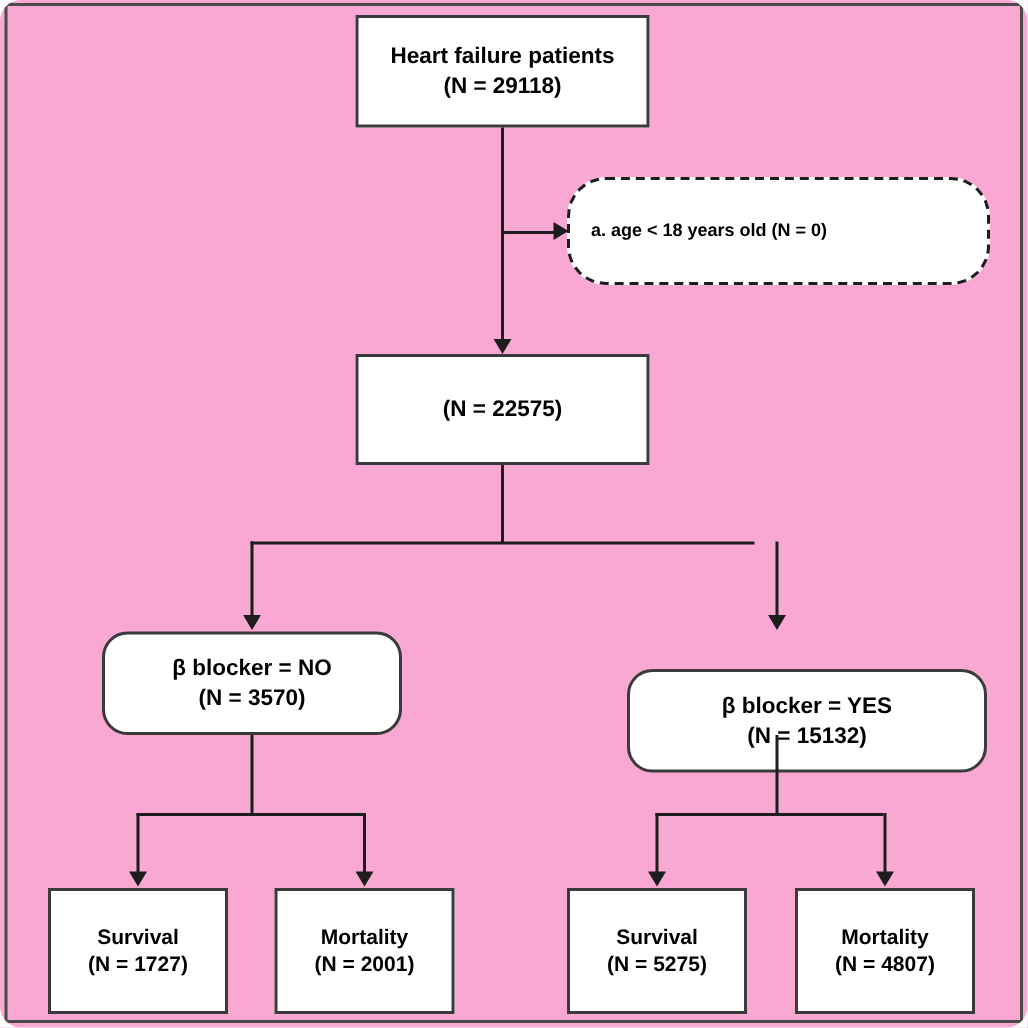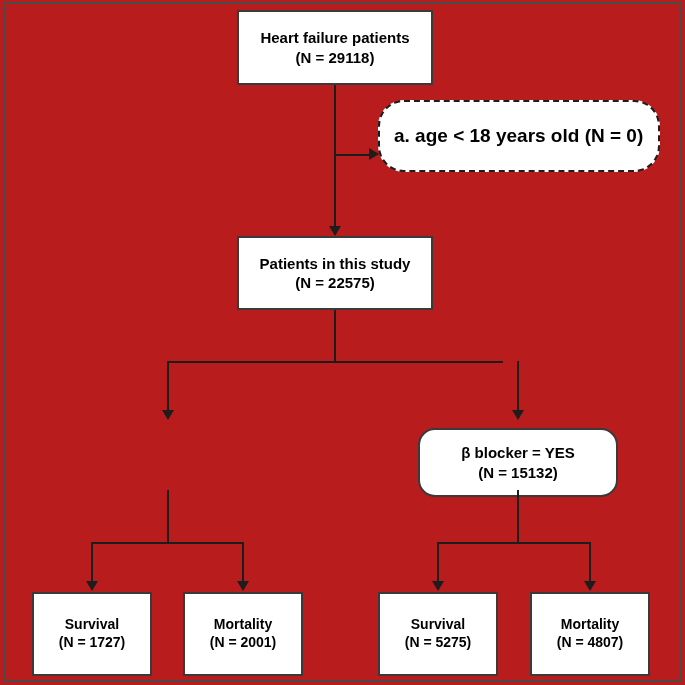--- a/index.html
+++ b/index.html
@@ -4,24 +4,25 @@
 <style>
   html, body {
     margin: 0;
     padding: 0;
     background: #ffffff;
   }
   #canvas {
     position: relative;
     width: 685px;
     height: 685px;
-    background: #b91c1c;
+    background: #f9a8d4;
     font-family: "Liberation Sans", sans-serif;
     overflow: hidden;
     box-sizing: border-box;
+    border-radius: 14px;
   }
   
   #frame {
     position: absolute;
     left: 3px;
     top: 2px;
     width: 679px;
     height: 680px;
     border: 2px solid #4a4a4a;
     box-sizing: border-box;
@@ -47,24 +48,24 @@
   .node-round { border-radius: 17px; }
   .node-dashed {
     border: 2px dashed #1d1d1d;
     border-radius: 26px;
     align-items: flex-start;
     text-align: left;
     padding-left: 14px;
   }
 
   #box-top      { left: 237px; top: 10px;  width: 196px; height: 75px;  font-size: 15px; }
-  #box-excl     { left: 378px; top: 100px; width: 282px; height: 72px;  font-size: 19px; }
+  #box-excl     { left: 378px; top: 118px; width: 282px; height: 72px;  font-size: 12px; }
   #box-study    { left: 237px; top: 236px; width: 196px; height: 74px;  font-size: 15px; }
   #box-bb-no    { left: 68px;  top: 421px; width: 200px; height: 69px;  font-size: 15px; }
-  #box-bb-yes   { left: 418px; top: 428px; width: 200px; height: 69px;  font-size: 15px; }
+  #box-bb-yes   { left: 418px; top: 446px; width: 240px; height: 69px;  font-size: 15px; }
   #box-out-0    { left: 32px;  top: 592px; width: 120px; height: 84px;  font-size: 14px; }
   #box-out-1    { left: 183px; top: 592px; width: 120px; height: 84px;  font-size: 14px; }
   #box-out-2    { left: 378px; top: 592px; width: 120px; height: 84px;  font-size: 14px; }
   #box-out-3    { left: 530px; top: 592px; width: 120px; height: 84px;  font-size: 14px; }
 
   
   .vline {
     position: absolute;
     width: 0;
     border-left: 2px solid #1d1d1d;
@@ -99,24 +100,27 @@
   <div class="node node-rect" id="box-top">
     <span class="line">Heart failure patients</span>
     <span class="line">(N = 29118)</span>
   </div>
 
   <div class="node node-dashed" id="box-excl">
     <span class="line">a. age &lt; 18 years old (N = 0)</span>
   </div>
 
   <div class="node node-rect" id="box-study">
-    <span class="line">Patients in this study</span>
     <span class="line">(N = 22575)</span>
   </div>
 
+  <div class="node node-round" id="box-bb-no">
+    <span class="line">β blocker = NO</span>
+    <span class="line">(N = 3570)</span>
+  </div>
 
   <div class="node node-round" id="box-bb-yes">
     <span class="line">β blocker = YES</span>
     <span class="line">(N = 15132)</span>
   </div>
 
   <div class="node node-rect" id="box-out-0">
     <span class="line">Survival</span>
     <span class="line">(N = 1727)</span>
   </div>

